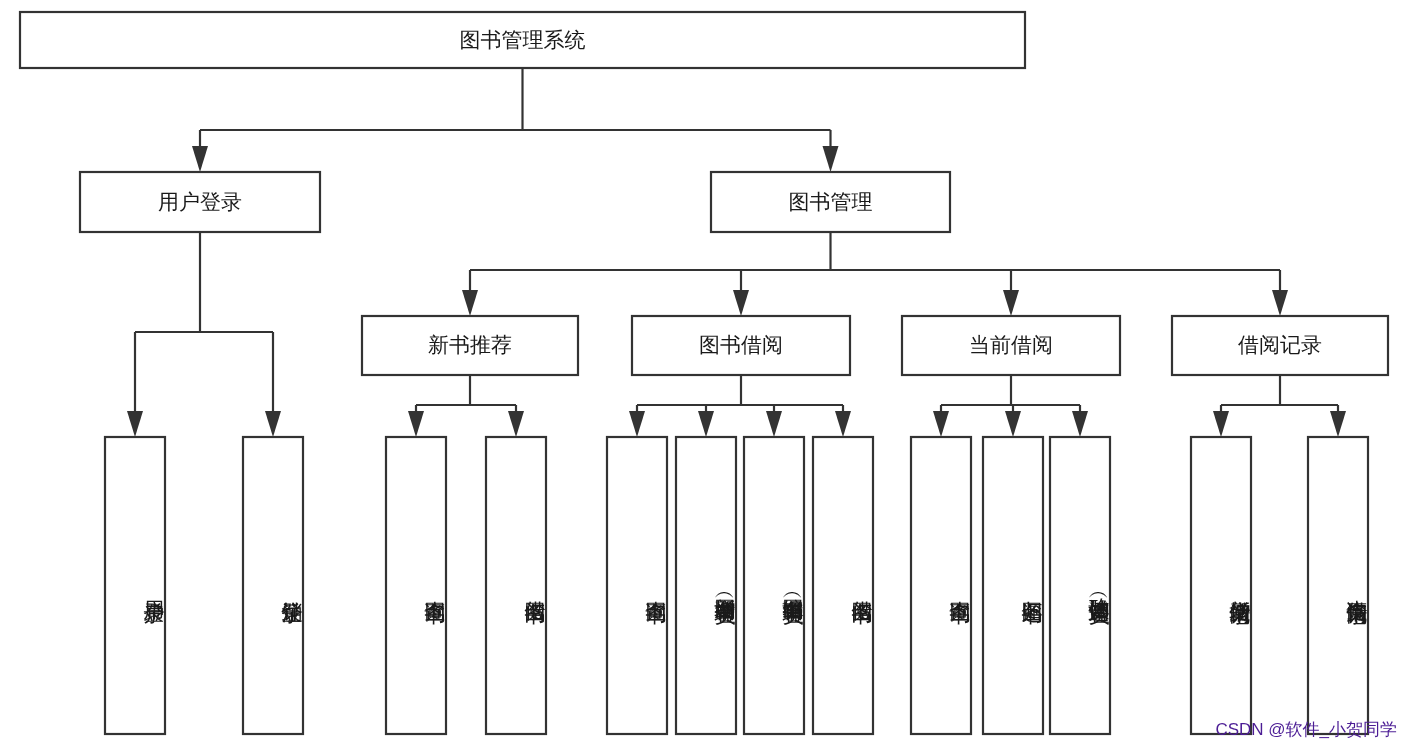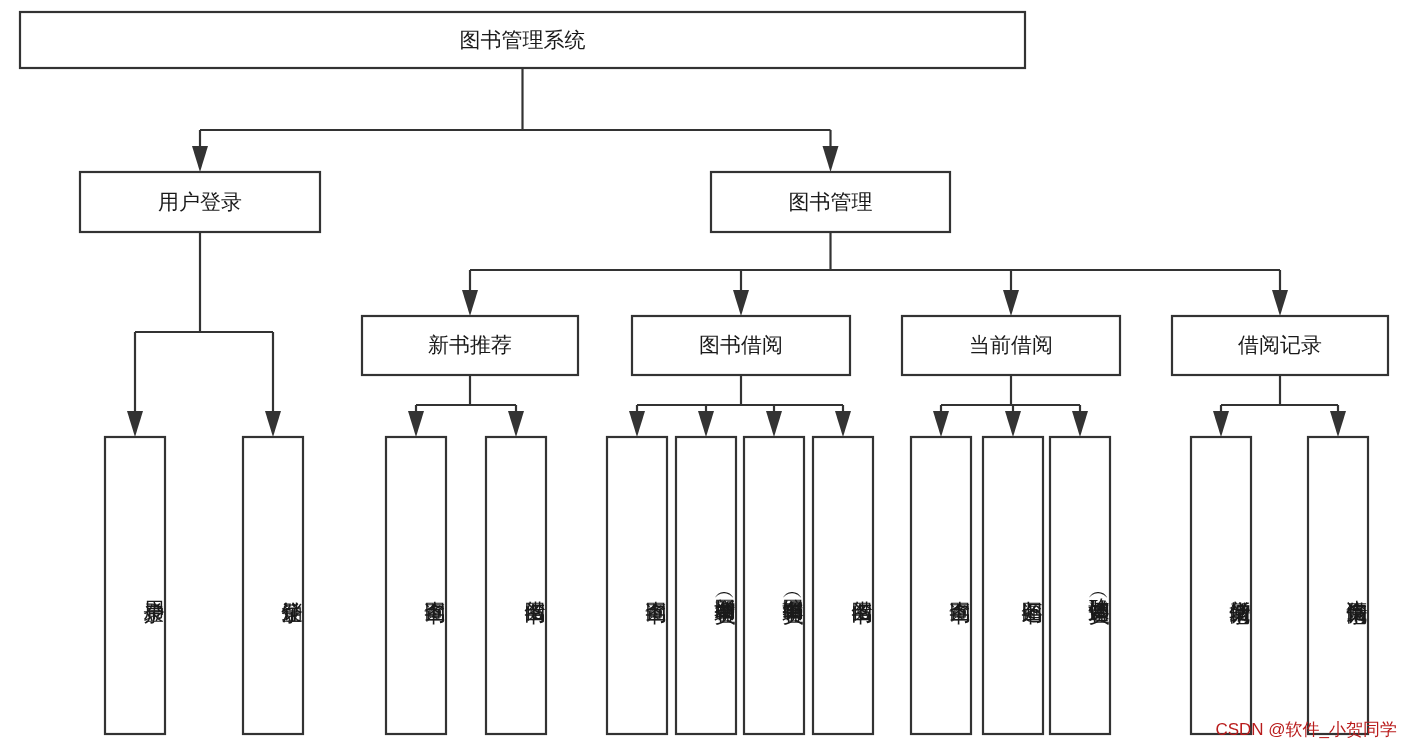--- a/index.html
+++ b/index.html
@@ -60,21 +60,21 @@
     justify-content: center;
     white-space: nowrap;
     pointer-events: none;
   }
   .watermark {
     position: absolute;
     right: 8px;
     bottom: 6px;
     font-family: "Liberation Sans", "DejaVu Sans", sans-serif;
     font-size: 17px;
-    color: #b91c1c;
+    color: #4c1d95;
     white-space: nowrap;
   }
 </style>
 </head>
 <body>
 
 <div id="diagram-root">
 
   <svg class="flow-canvas" viewBox="0 0 1405 747">
 

